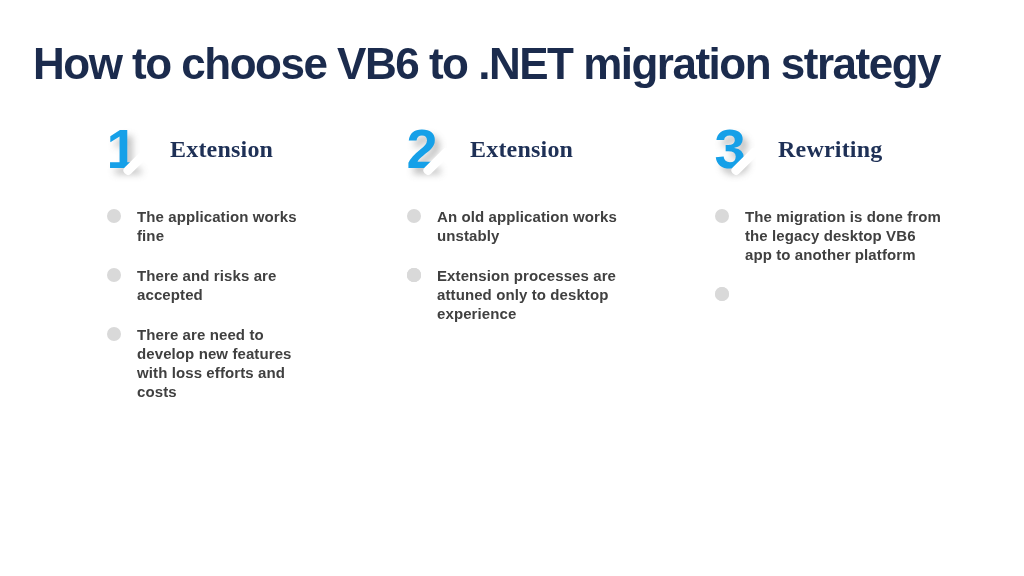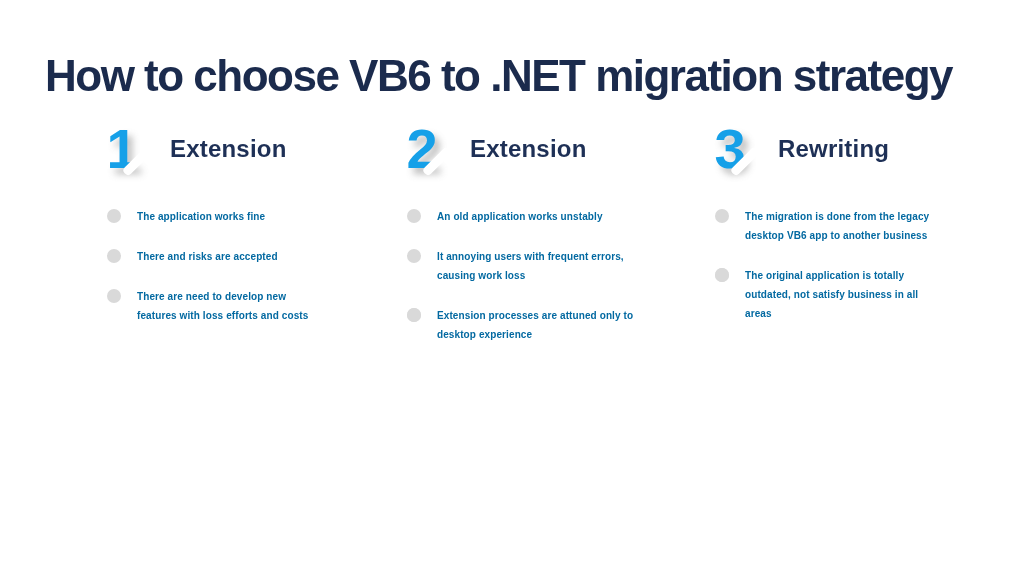--- a/index.html
+++ b/index.html
@@ -8,21 +8,21 @@
     width: 1024px;
     height: 576px;
     background: #ffffff;
     overflow: hidden;
     font-family: "Liberation Sans", sans-serif;
   }
   .title {
     position: absolute;
     left: 33px;
     top: 40px;
-    margin: 12px;
+    margin: 0;
     font-size: 44px;
     line-height: 48px;
     font-weight: 800;
     letter-spacing: -1.5px;
     color: #1b2b4d;
     white-space: nowrap;
   }
   .col { position: absolute; top: 118px; }
   .col-1 { left: 100px; width: 218px; }
   .col-2 { left: 400px; width: 238px; }
@@ -58,20 +58,21 @@
     border-radius: 4px;
     transform: rotate(-45deg);
   }
   .col-heading {
     margin: 0;
     font-size: 24px;
     font-weight: 700;
     letter-spacing: 0.2px;
     color: #1e3056;
     white-space: nowrap;
+    font-family: Liberation Serif, serif;
   }
   .items {
     list-style: none;
     margin: 27px 0 0 7px;
     padding: 0;
   }
   .items li {
     position: relative;
     padding-left: 30px;
     margin-bottom: 21px;
@@ -80,25 +81,25 @@
     position: absolute;
     left: 0;
     top: 2px;
     width: 14px;
     height: 14px;
     border-radius: 50%;
     background: #d9d9d9;
   }
   .item-text {
     display: block;
-    font-size: 10px;
+    font-size: 15px;
     line-height: 19px;
     font-weight: 700;
     letter-spacing: 0.1px;
-    color: #0369a1;
+    color: #404040;
   }
 </style>
 </head>
 <body>
 
 <div class="slide">
 
   <h1 class="title">How to choose VB6 to .NET migration strategy</h1>
 
   <section class="col col-1">
@@ -133,21 +134,20 @@
       </span>
       <h2 class="col-heading">Extension</h2>
     </header>
     <ul class="items">
       <li>
         <span class="dot"></span>
         <span class="item-text">An old application works unstably</span>
       </li>
       <li>
         <span class="dot"></span>
-        <span class="item-text">It annoying users with frequent errors, causing work loss</span>
       </li>
       <li>
         <span class="dot"></span>
       </li>
       <li>
         <span class="dot"></span>
         <span class="item-text">Extension processes are attuned only to desktop experience</span>
       </li>
     </ul>
   </section>
@@ -156,25 +156,24 @@
     <header class="col-header">
       <span class="num">
         <span class="num-glyph">3</span>
         <span class="num-slash"></span>
       </span>
       <h2 class="col-heading">Rewriting</h2>
     </header>
     <ul class="items">
       <li>
         <span class="dot"></span>
-        <span class="item-text">The migration is done from the legacy desktop VB6 app to another business</span>
+        <span class="item-text">The migration is done from the legacy desktop VB6 app to another platform</span>
       </li>
       <li>
         <span class="dot"></span>
       </li>
       <li>
         <span class="dot"></span>
-        <span class="item-text">The original application is totally outdated, not satisfy business in all areas</span>
       </li>
     </ul>
   </section>
 
 </div>
 
 </body></html>

